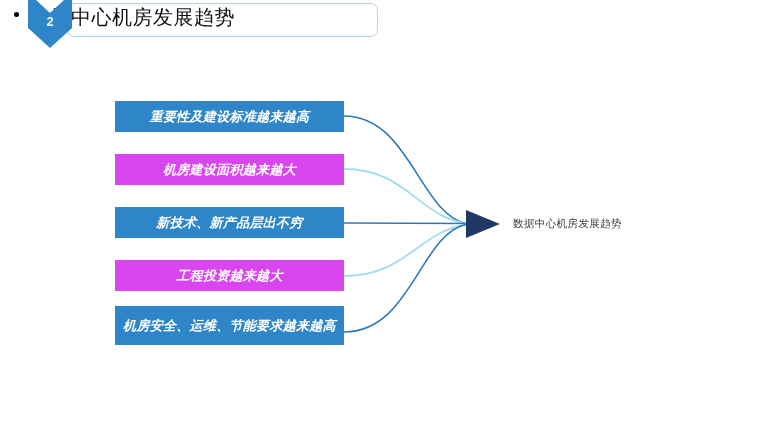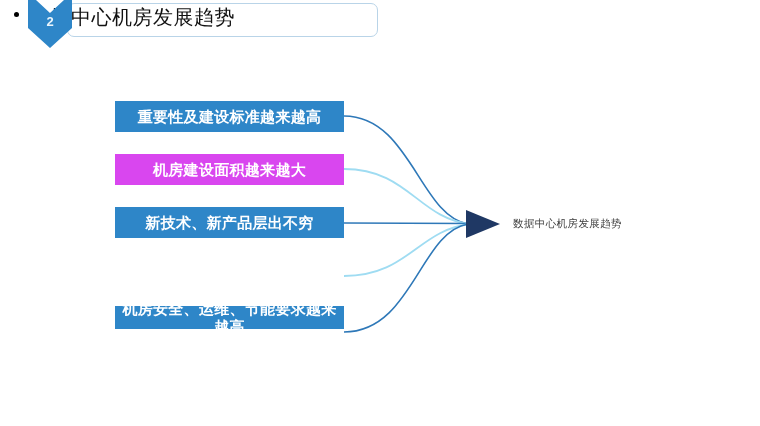--- a/index.html
+++ b/index.html
@@ -83,34 +83,35 @@
   .item-box {
     position: absolute;
     left: 115px;
     width: 229px;
     box-sizing: border-box;
     display: flex;
     align-items: center;
     justify-content: center;
     text-align: center;
     color: #ffffff;
-    font-size: 15px;
+    font-size: 13px;
     font-weight: bold;
     letter-spacing: 0.3px;
     line-height: 18px;
     padding: 0 6px;
+    font-style: italic;
   }
   .item-box.dark  { background: #2e86c8; }
   .item-box.light { background: #d946ef; }
 
   #box0 { top: 101px; height: 31px; }
   #box1 { top: 154px; height: 31px; }
   #box2 { top: 207px; height: 31px; justify-content: center; }
   #box3 { top: 260px; height: 31px; }
-  #box4 { top: 306px; height: 23px; }
+  #box4 { top: 306px; height: 39px; }
 
   
   #flow {
     position: absolute;
     left: 0; top: 0;
     width: 760px;
     height: 426px;
     pointer-events: none;
   }
 
@@ -162,19 +163,22 @@
 
   <div class="item-box dark" id="box0">
     <span>重要性及建设标准越来越高</span>
   </div>
   <div class="item-box light" id="box1">
     <span>机房建设面积越来越大</span>
   </div>
   <div class="item-box dark" id="box2">
     <span>新技术、新产品层出不穷</span>
   </div>
+  <div class="item-box light" id="box3">
+    <span>工程投资越来越大</span>
+  </div>
   <div class="item-box dark" id="box4">
     <span>机房安全、运维、节能要求越来越高</span>
   </div>
 
   <div id="target-label">数据中心机房发展趋势</div>
 
 </div>
 
 </body></html>

